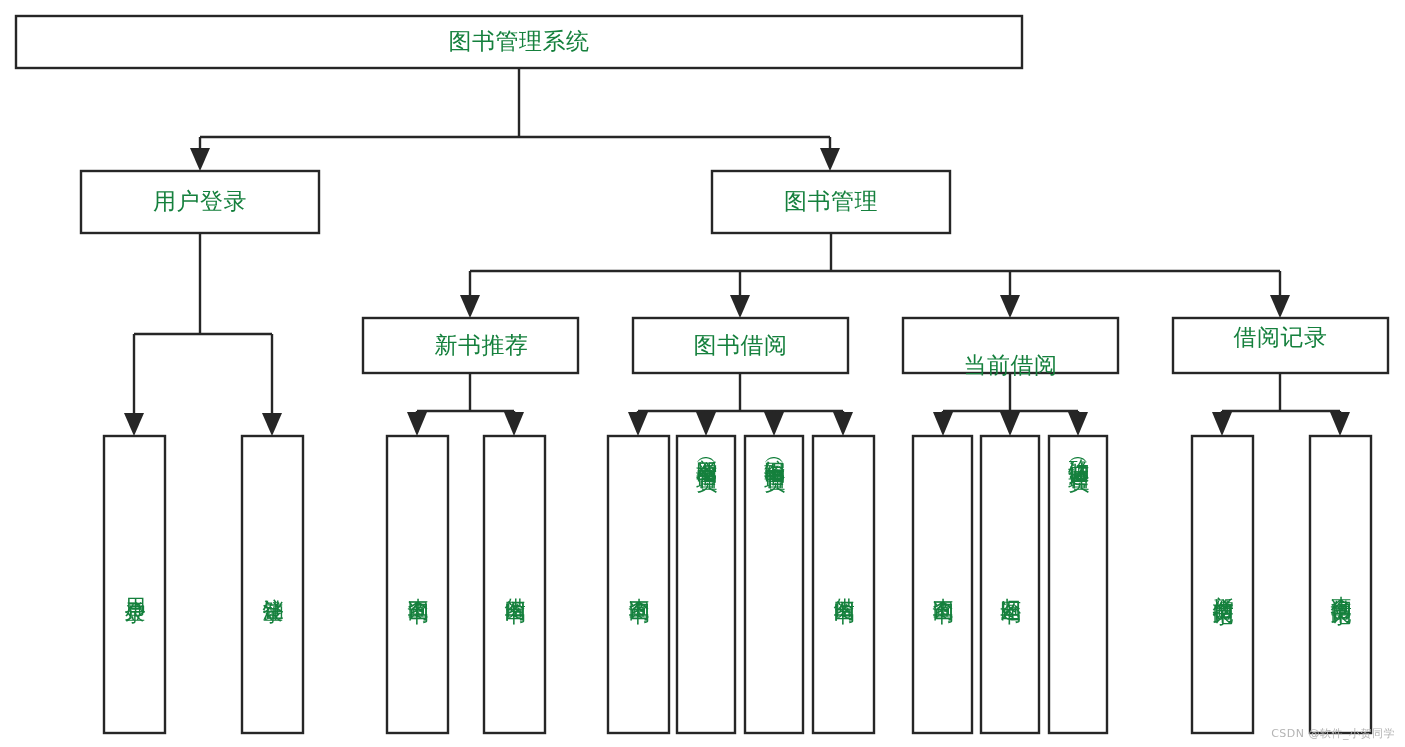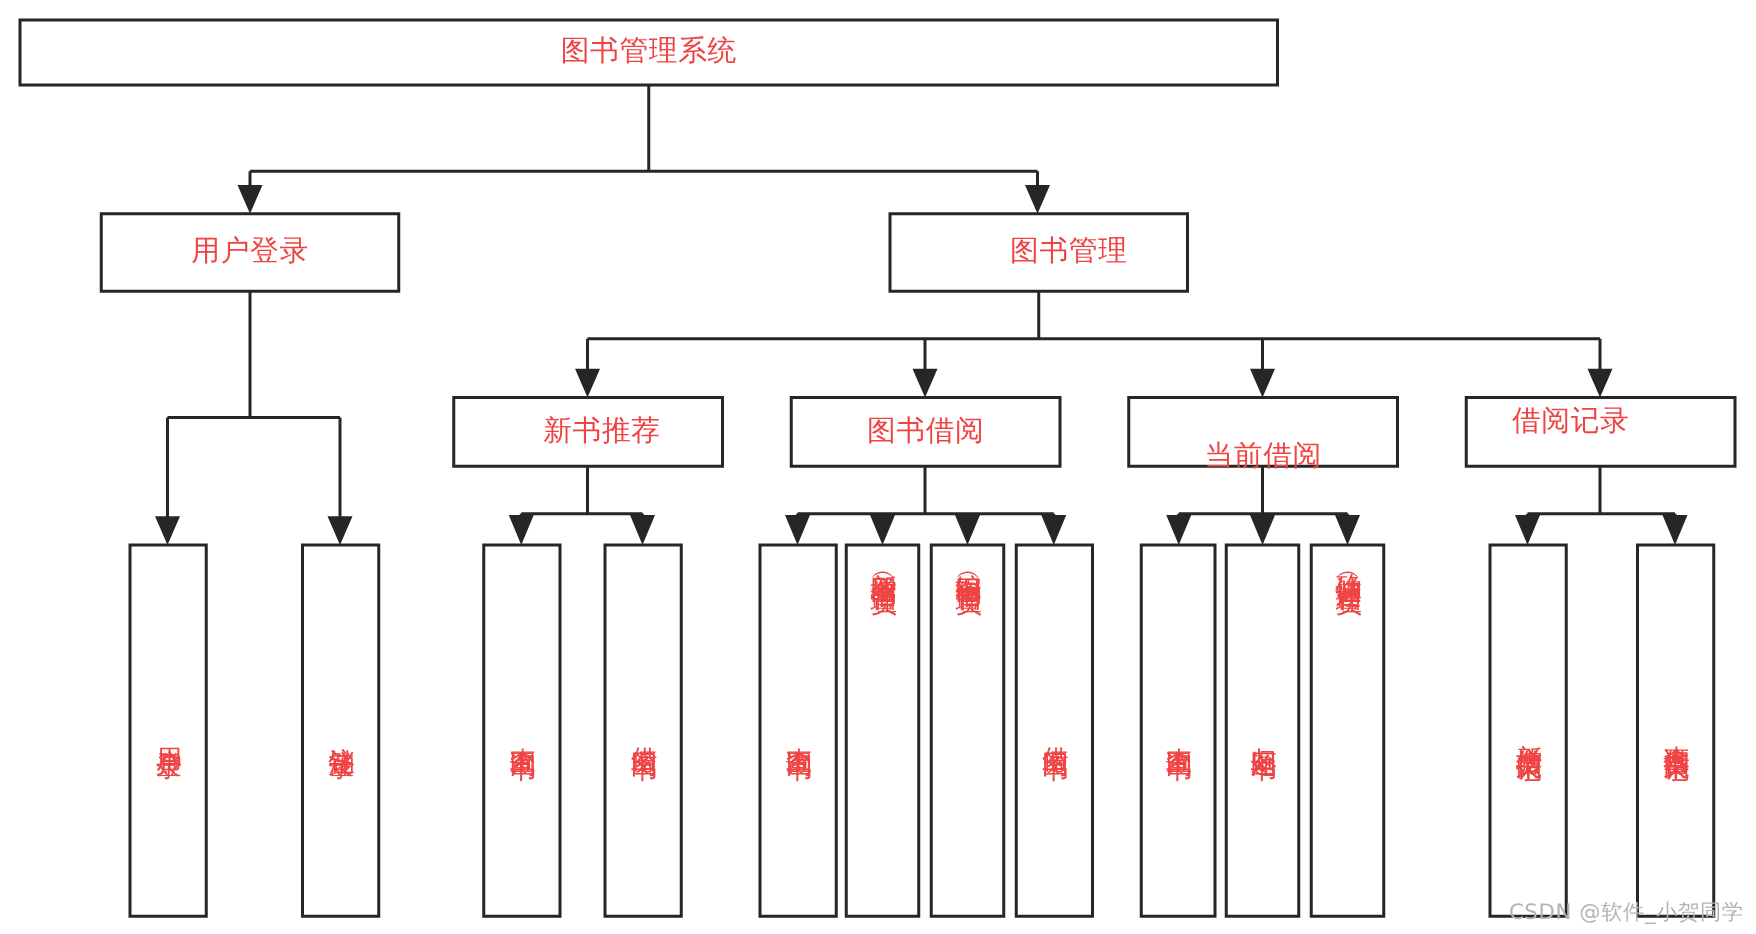--- a/index.html
+++ b/index.html
@@ -40,21 +40,21 @@
   }
   .arrow-head {
     fill: #262626;
     stroke: none;
   }
   .node-label {
     position: absolute;
     display: flex;
     align-items: center;
     justify-content: center;
-    color: #ef4444;
+    color: #15803d;
     text-align: center;
     pointer-events: none;
     -webkit-font-smoothing: antialiased;
   }
   .node-label.horizontal {
     font-size: 23px;
     letter-spacing: 0.5px;
     line-height: 1.2;
   }
   .node-label.vertical {
@@ -69,21 +69,21 @@
     box-sizing: border-box;
   }
   .node-label.vertical.centered {
     justify-content: center;
     padding-top: 0;
   }
   #watermark {
     position: absolute;
     right: 10px;
     bottom: 6px;
-    font-size: 17px;
+    font-size: 11px;
     color: #b4b4b4;
     font-family: "DejaVu Sans", "Liberation Sans", sans-serif;
     letter-spacing: 0.5px;
     white-space: nowrap;
     pointer-events: none;
   }
 </style>
 </head>
 <body>
 
@@ -189,26 +189,26 @@
       <path class="connector" d="M 1222 411 L 1222 417"></path>
       <path class="connector" d="M 1340 411 L 1340 417"></path>
       <polygon class="arrow-head" points="1212,412 1232,412 1222,436"></polygon>
       <polygon class="arrow-head" points="1330,412 1350,412 1340,436"></polygon>
     </g>
   </svg>
 
   <div class="node-label horizontal" style="left:16px; top:16px; width:1006px; height:52px;">图书管理系统</div>
 
   <div class="node-label horizontal" style="left:81px; top:171px; width:238px; height:62px;">用户登录</div>
-  <div class="node-label horizontal" style="left:712px; top:171px; width:238px; height:62px;padding-left:24px;">图书管理</div>
+  <div class="node-label horizontal" style="left:712px; top:171px; width:238px; height:62px;">图书管理</div>
 
   <div class="node-label horizontal" style="left:363px; top:318px; width:237px; height:55px;">新书推荐</div>
-  <div class="node-label horizontal" style="left:633px; top:318px; width:215px; height:55px;">图书借阅</div>
+  <div class="node-label horizontal" style="left:633px; top:318px; width:215px; height:55px;font-family:Liberation Serif, serif;">图书借阅</div>
   <div class="node-label horizontal" style="left:903px; top:318px; width:215px; height:55px;margin-top:20px;">当前借阅</div>
-  <div class="node-label horizontal" style="left:1149px; top:318px; width:215px; height:40px;">借阅记录</div>
+  <div class="node-label horizontal" style="left:1173px; top:318px; width:215px; height:40px;font-family:Liberation Serif, serif;">借阅记录</div>
 
   <div class="node-label vertical centered" style="left:104px; top:436px; width:61px; height:297px;">用户登录</div>
   <div class="node-label vertical centered" style="left:242px; top:436px; width:61px; height:297px;">注销登录</div>
 
   <div class="node-label vertical centered" style="left:387px; top:436px; width:61px; height:297px;">查询图书</div>
   <div class="node-label vertical centered" style="left:484px; top:436px; width:61px; height:297px;">借阅图书</div>
 
   <div class="node-label vertical centered" style="left:608px; top:436px; width:61px; height:297px;">查询图书</div>
   <div class="node-label vertical" style="left:677px; top:436px; width:58px; height:297px;">新增图书（管理员）</div>
   <div class="node-label vertical" style="left:745px; top:436px; width:58px; height:297px;">编辑图书（管理员）</div>

